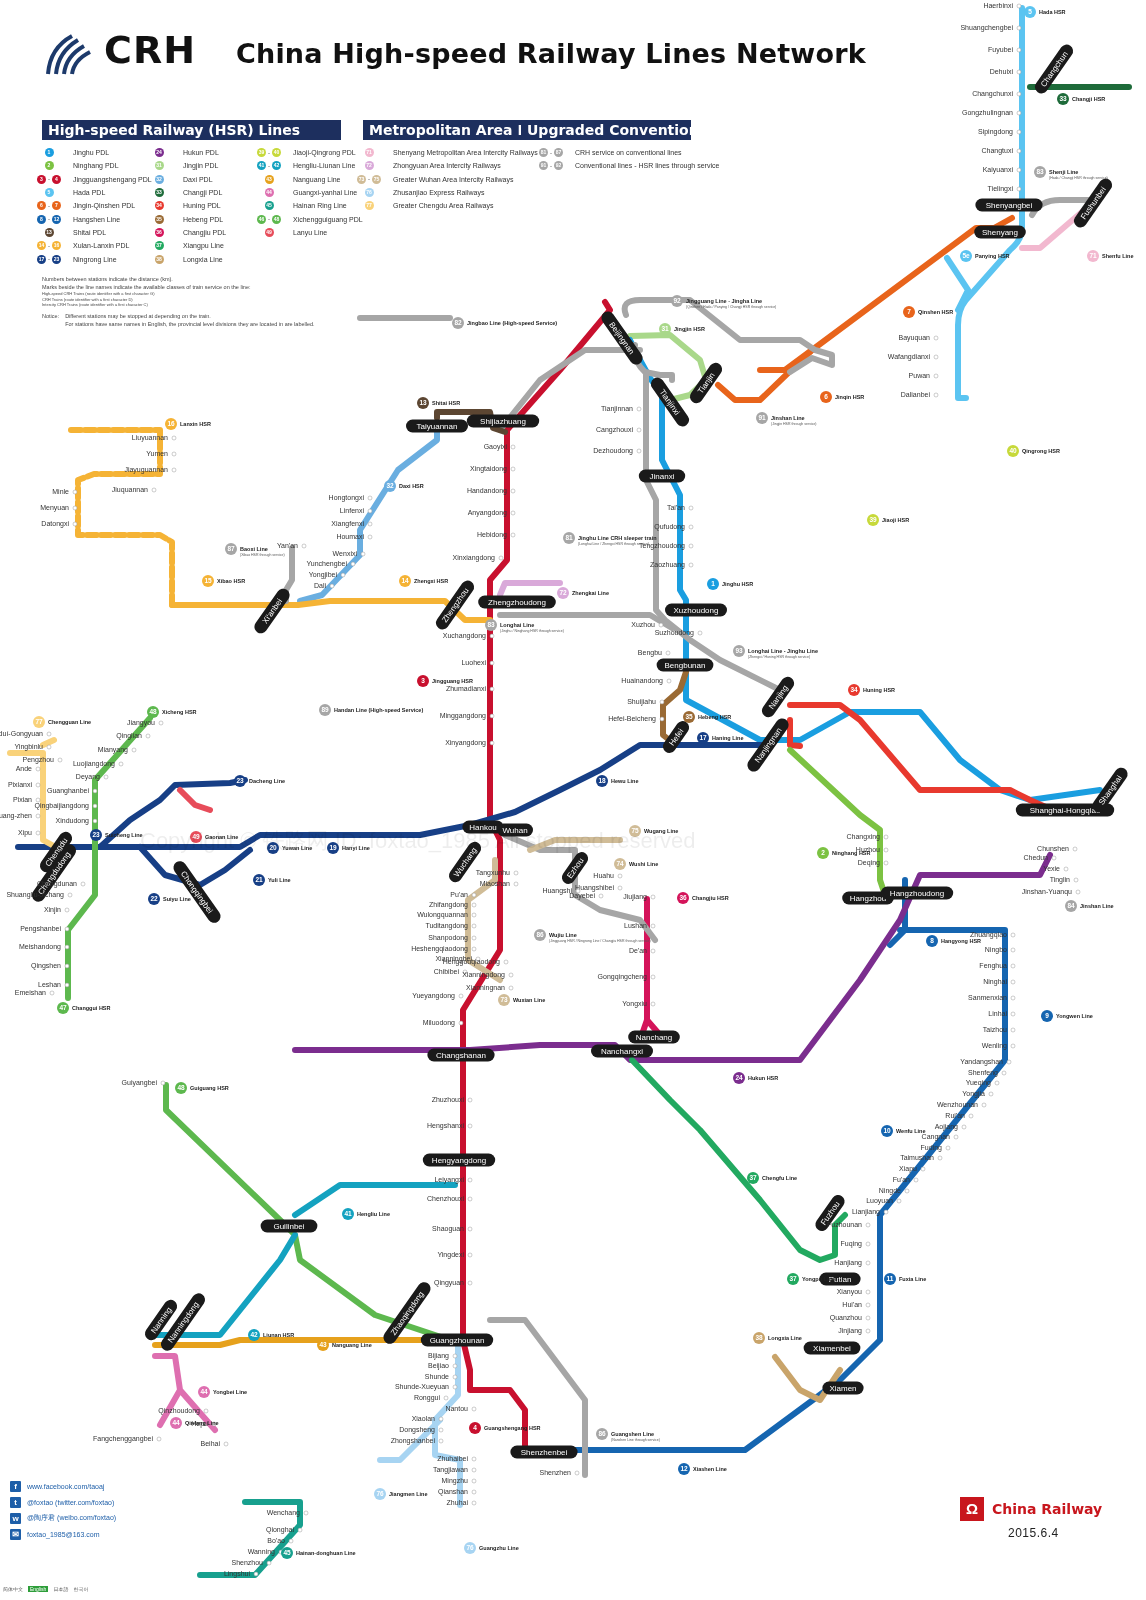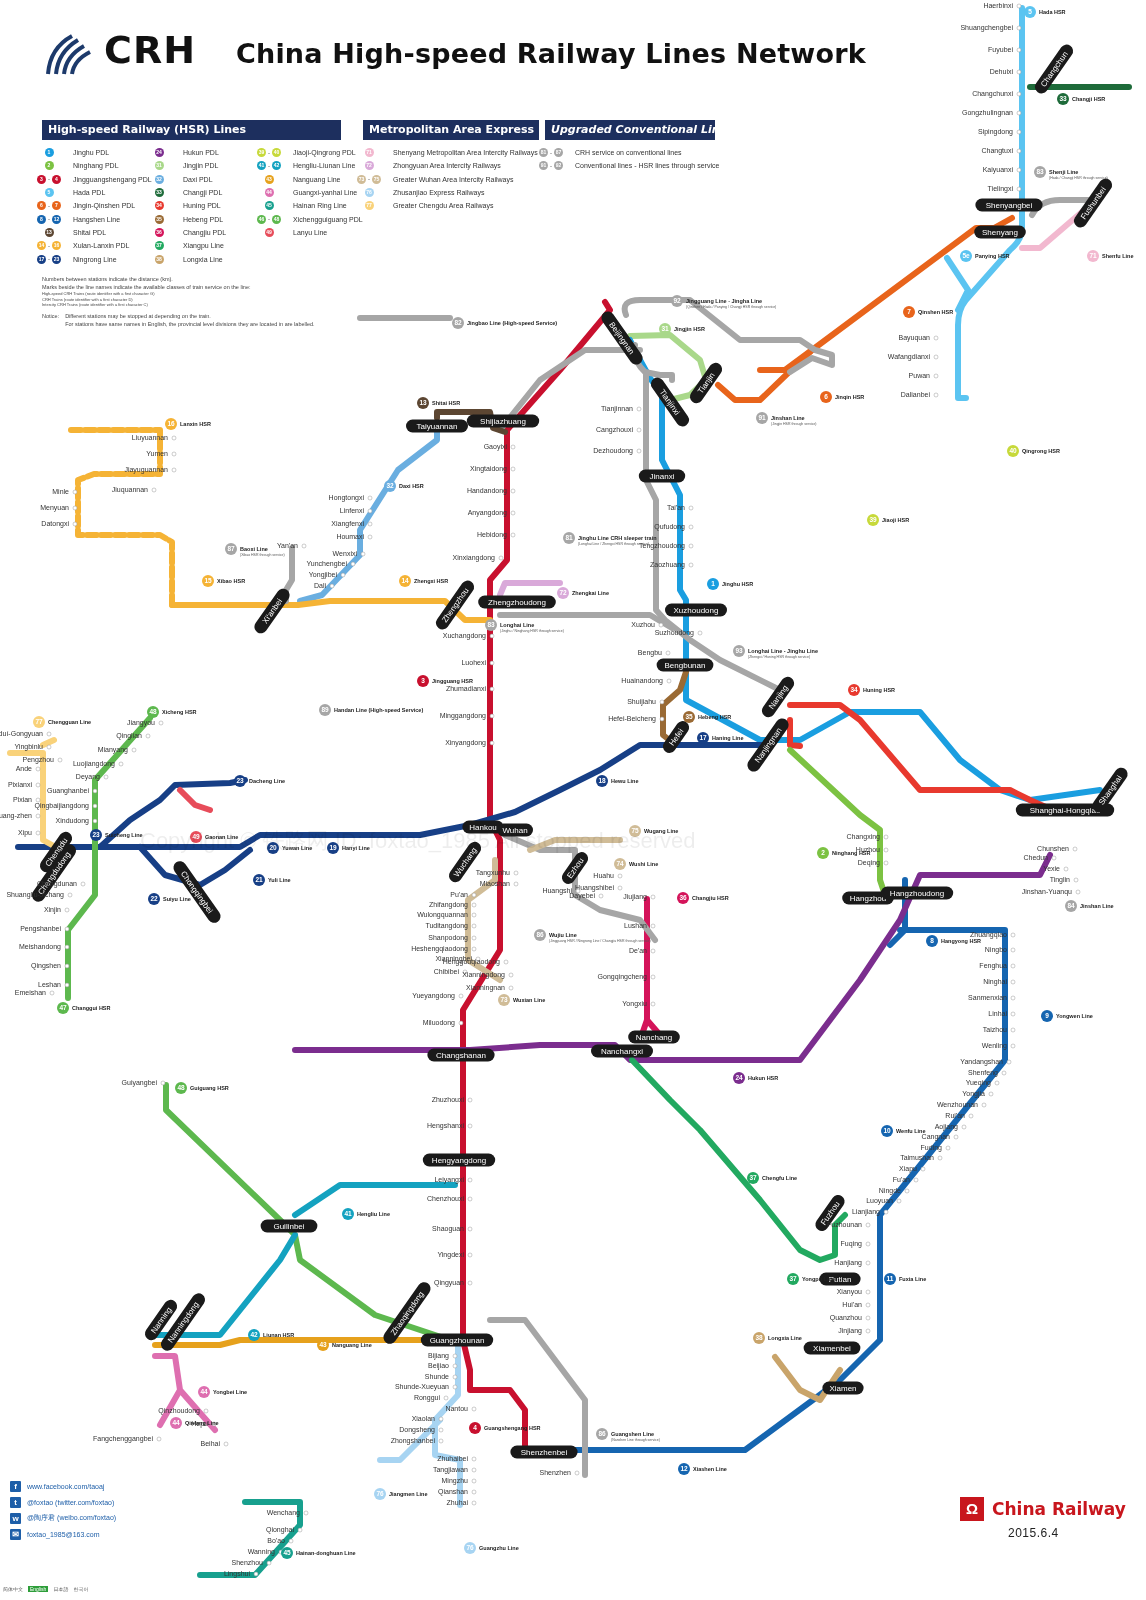--- a/index.html
+++ b/index.html
@@ -3,36 +3,36 @@
 <meta charset="utf-8">
 <style>
   html,body{margin:0;padding:0;background:#fff;}
   body{width:1146px;height:1600px;position:relative;overflow:hidden;font-family:"Liberation Sans",sans-serif;color:#222;}
   #map-svg{position:absolute;left:0;top:0;width:1146px;height:1600px;}
   .title-wrap{position:absolute;left:40px;top:28px;display:flex;align-items:center;}
   .crh-logo{display:flex;align-items:flex-start;}
   .crh-mark{width:56px;height:50px;position:relative;}
   .crh-text{font-family:"DejaVu Sans",sans-serif;font-weight:bold;font-size:38px;color:#111;margin-left:8px;letter-spacing:1px;}
   .main-title{font-family:"DejaVu Sans",sans-serif;font-weight:bold;font-size:27px;color:#111;margin-left:40px;letter-spacing:0.2px;}
-  .legend-head{position:absolute;background:#1d2f5e;color:#fff;font-family:"DejaVu Sans",sans-serif;font-weight:bold;font-size:11px;padding:3px 6px;height:14px;line-height:14px;white-space:nowrap;}
+  .legend-head{position:absolute;background:#1d2f5e;color:#fff;font-family:"DejaVu Sans",sans-serif;font-weight:bold;font-size:14px;padding:3px 6px;height:14px;line-height:14px;white-space:nowrap;}
   .legend-list{position:absolute;font-size:7px;color:#333;}
   .legend-item{height:13.3px;display:flex;align-items:center;white-space:nowrap;}
   .legend-badges{width:48px;display:flex;justify-content:center;align-items:center;gap:1px;}
   .badge{display:inline-block;width:9px;height:9px;border-radius:50%;color:#fff;font-size:5px;line-height:9px;text-align:center;font-weight:bold;}
   .dash{font-size:6px;color:#555;margin:0 1px;}
   .notes{position:absolute;left:42px;top:275px;font-size:5.5px;color:#444;line-height:8px;width:320px;}
   .notes .sub{font-size:4px;line-height:5.5px;}
   .social{position:absolute;left:10px;top:1478px;font-size:7px;color:#1d5ea8;}
   .social-row{display:flex;align-items:center;height:16px;}
   .soc-icon{width:11px;height:11px;background:#1d5ea8;color:#fff;font-size:8px;line-height:11px;text-align:center;margin-right:6px;font-weight:bold;border-radius:1px;}
   .lang-bar{position:absolute;left:3px;top:1586px;font-size:5px;color:#555;display:flex;gap:5px;align-items:center;}
   .lang-active{background:#2e9e3a;color:#fff;padding:0 2px;}
   .cr-logo{position:absolute;left:960px;top:1497px;display:flex;align-items:center;}
   .cr-mark{width:24px;height:24px;background:#c8161d;color:#fff;font-size:15px;line-height:24px;text-align:center;font-weight:bold;}
-  .cr-text{color:#c8161d;font-family:"DejaVu Sans",sans-serif;font-weight:bold;font-size:17px;margin-left:8px;}
+  .cr-text{color:#c8161d;font-family:"DejaVu Sans",sans-serif;font-weight:bold;font-size:14px;margin-left:8px;}
   .cr-date{position:absolute;left:1008px;top:1526px;font-size:12px;color:#222;letter-spacing:0.5px;}
   .watermark{position:absolute;left:140px;top:826px;font-size:22px;color:rgba(0,0,0,0.07);white-space:nowrap;}
   .st{font-size:7px;fill:#333;font-family:"Liberation Sans",sans-serif;}
   .hub-t{font-size:8px;fill:#fff;font-family:"Liberation Sans",sans-serif;}
   .ln-lbl{font-size:5.5px;fill:#222;font-weight:bold;font-family:"Liberation Sans",sans-serif;}
   .ln-sub{font-size:3.5px;fill:#555;font-family:"Liberation Sans",sans-serif;}
   .ln-num{font-size:6.5px;fill:#fff;font-weight:bold;font-family:"Liberation Sans",sans-serif;}
 </style>
 </head>
 <body>
@@ -1310,21 +1310,21 @@
       <path d="M24 46 Q26 28 44 18" stroke="#1d3a6b" stroke-width="4" fill="none"></path>
       <path d="M32 46 Q34 32 50 24" stroke="#1d3a6b" stroke-width="4" fill="none"></path>
     </svg>
     <span class="crh-text">CRH</span>
   </div>
   <span class="main-title">China High-speed Railway Lines Network</span>
 </div>
 
 <div class="legend-head" style="left:42px;top:120px;width:287px;">High-speed Railway (HSR) Lines</div>
 <div class="legend-head" style="left:363px;top:120px;width:164px;">Metropolitan Area Express Railways</div>
-<div class="legend-head" style="left:545px;top:120px;width:158px;font-style:italic;">Upgraded Conventional Lines</div>
+<div class="legend-head" style="left:521px;top:120px;width:158px;">Upgraded Conventional Lines</div>
 
 <div id="legend-hsr-col0" class="legend-list" style="left:25px;top:146px;">
     <div class="legend-item">
       <span class="legend-badges">
         <span class="badge" style="background: rgb(26, 158, 224);">1</span>
       </span>
       <span>Jinghu PDL</span>
     </div>
     <div class="legend-item">
       <span class="legend-badges">

